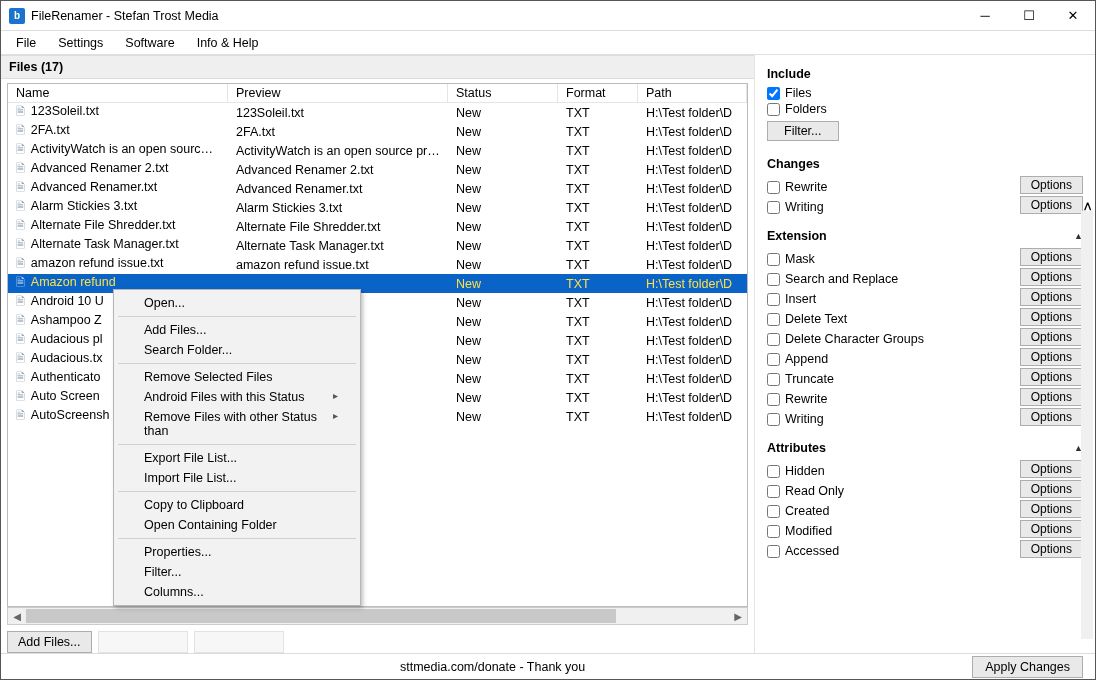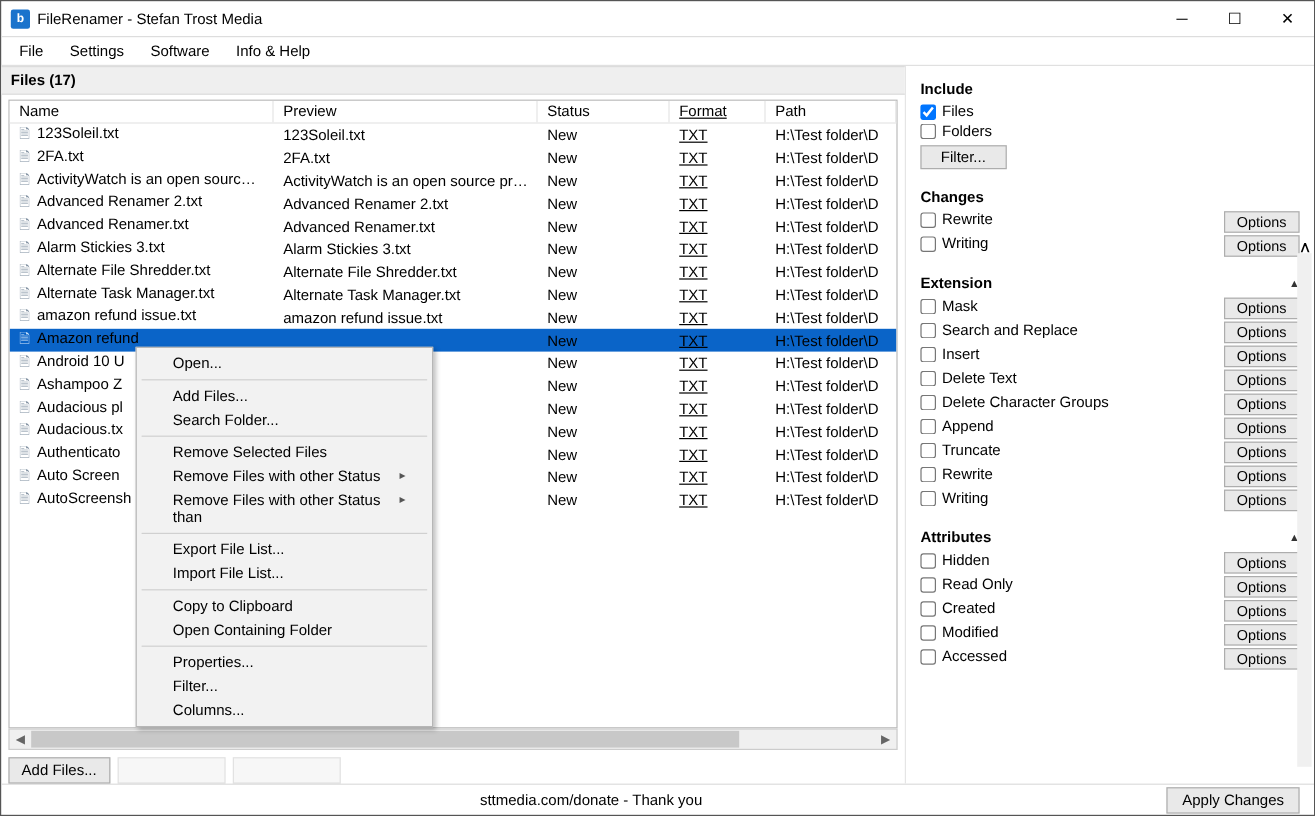--- a/index.html
+++ b/index.html
@@ -26,45 +26,45 @@
   .files-hdr { background:#efefef; padding:4px 8px; font-weight:600; border-bottom:1px solid #dcdcdc; border-top:1px solid #dcdcdc; font-size:12.5px;}
 
   
   .file-area { flex:1; overflow:hidden; display:flex; flex-direction:column; border:1px solid #bbb; margin:4px 6px 0 6px;}
   .file-head { display:flex; background:#fff; border-bottom:1px solid #e5e5e5; }
   .file-head .col, .file-row .col { padding:2px 8px; overflow:hidden; white-space:nowrap; text-overflow:ellipsis; font-size:12.5px;}
   .file-head .col { border-right:1px solid #e5e5e5; }
   .col-name { width:220px; }
   .col-prev { width:220px; }
   .col-stat { width:110px; }
-  .col-form { width:80px;text-decoration:underline; }
+  .col-form { width:80px; }
   .col-path { flex:1; min-width:0;}
 
   .file-body { flex:1; overflow:hidden; position:relative; }
   .file-row { display:flex; align-items:center; height:19px; }
   .file-row .col-name::before { content:"🗎"; color:#7f8fa0; margin-right:6px; font-size:11px;}
-  .file-row.selected { background:#0a64c8; color:#000000; }
+  .file-row.selected { background:#0a64c8; color:#fde047; }
   .file-row.selected .col-name::before { color:#cfe3f8;}
 
   
   .hscroll { height:18px; margin:0 6px; border:1px solid #ccc; background:#f0f0f0; display:flex; align-items:center; position:relative;}
   .hscroll .thumb { position:absolute; left:18px; width:590px; top:1px; bottom:1px; background:#c8c8c8;}
   .hscroll .arrow { width:18px; text-align:center; color:#666; font-size:10px; position:absolute;}
   .hscroll .arrow.left { left:0;} .hscroll .arrow.right { right:0;}
 
   
   .list-toolbar { display:flex; gap:6px; padding:6px 6px 0 6px; }
   .stdbtn { background:#e9e9e9; border:1px solid #adadad; padding:3px 10px; font-size:12.5px; cursor:pointer;}
   .hiddenbtn { background:#e9e9e9; border:1px solid #adadad; padding:3px 10px; opacity:.35; position:relative;}
 
   
   .section-hdr { font-weight:700; padding:4px 0 4px 0; }
   .section-hdr.collapsible { display:flex; justify-content:space-between; align-items:center;}
   .tri { font-size:9px; color:#333;}
-  .check-row { display:flex; align-items:flex-start; justify-content:space-between; padding:1px 0;}
+  .check-row { display:flex; align-items:flex-end; justify-content:space-between; padding:1px 0;}
   .check-row label { display:flex; align-items:center; gap:5px; }
   .check-row input[type=checkbox]{ width:13px; height:13px; margin:0;}
   .optbtn { background:#e9e9e9; border:1px solid #adadad; padding:1px 10px; font-size:12px; cursor:pointer;}
   .filterbtn { background:#e9e9e9; border:1px solid #adadad; padding:2px 16px; font-size:12.5px; margin-top:4px; margin-bottom:2px;}
 
   
   .right-scroll { position:absolute; right:2px; top:210px; bottom:40px; width:12px; background:#f0f0f0;}
   .right-caret { position:absolute; right:4px; top:200px; font-size:10px; font-weight:bold;}
 
   
@@ -414,21 +414,21 @@
       <span>Add Files...</span>
     </div>
     <div class="cmitem">
       <span>Search Folder...</span>
     </div>
     <div class="cmsep"></div>
     <div class="cmitem">
       <span>Remove Selected Files</span>
     </div>
     <div class="cmitem sub">
-      <span>Remove Files with other Status</span>
+      <span>Android Files with this Status</span>
     </div>
     <div class="cmitem sub">
       <span>Remove Files with other Status than</span>
     </div>
     <div class="cmsep"></div>
     <div class="cmitem">
       <span>Export File List...</span>
     </div>
     <div class="cmitem">
       <span>Import File List...</span>

